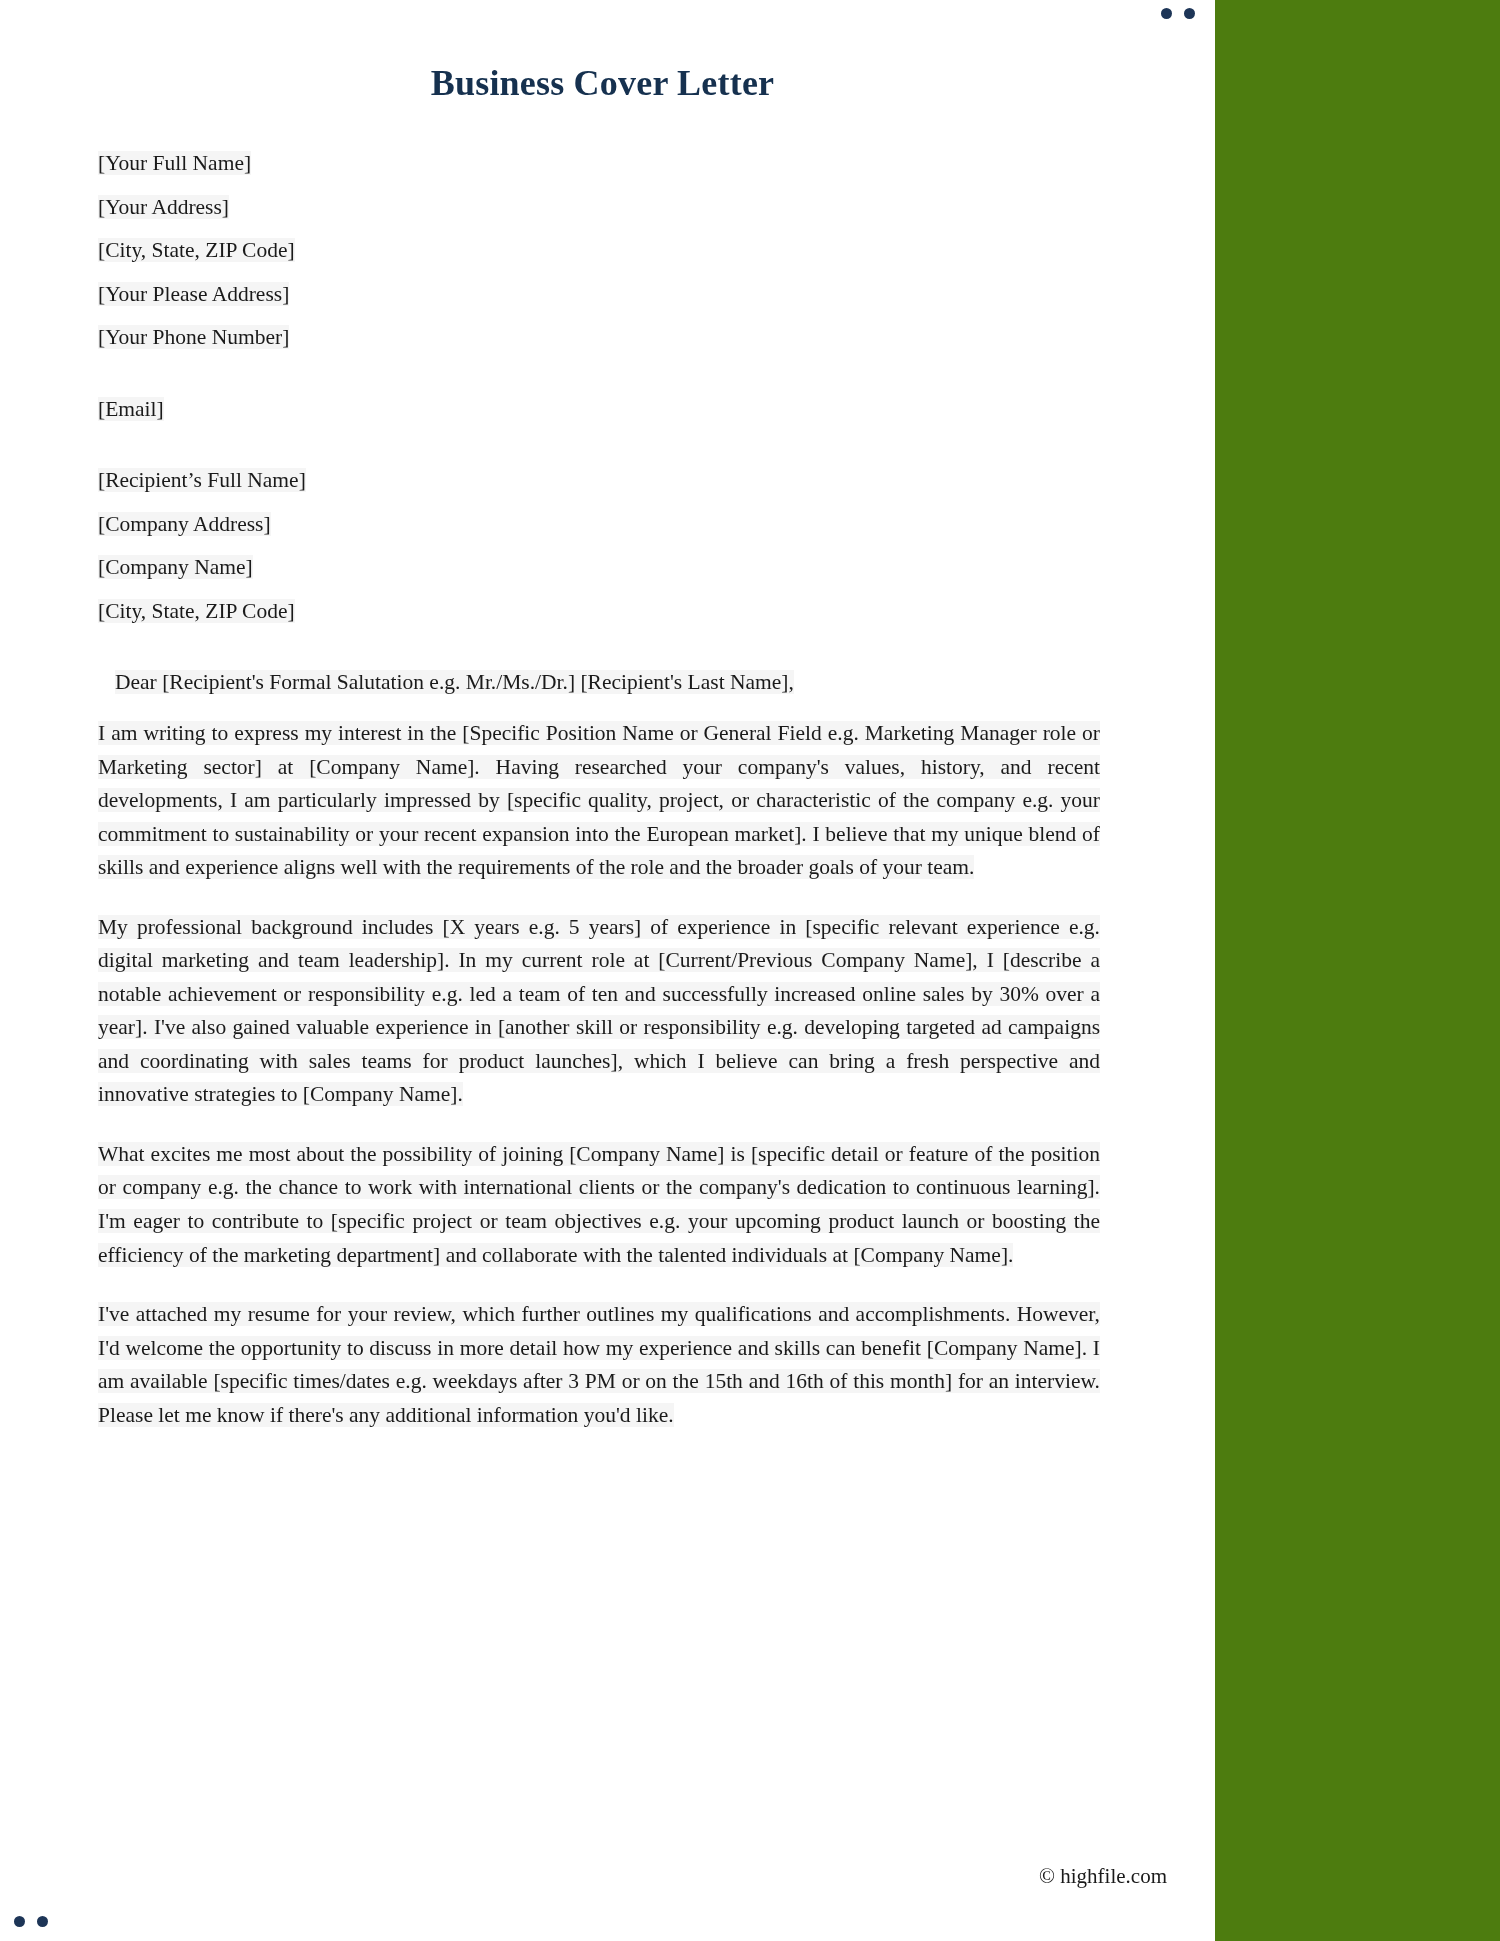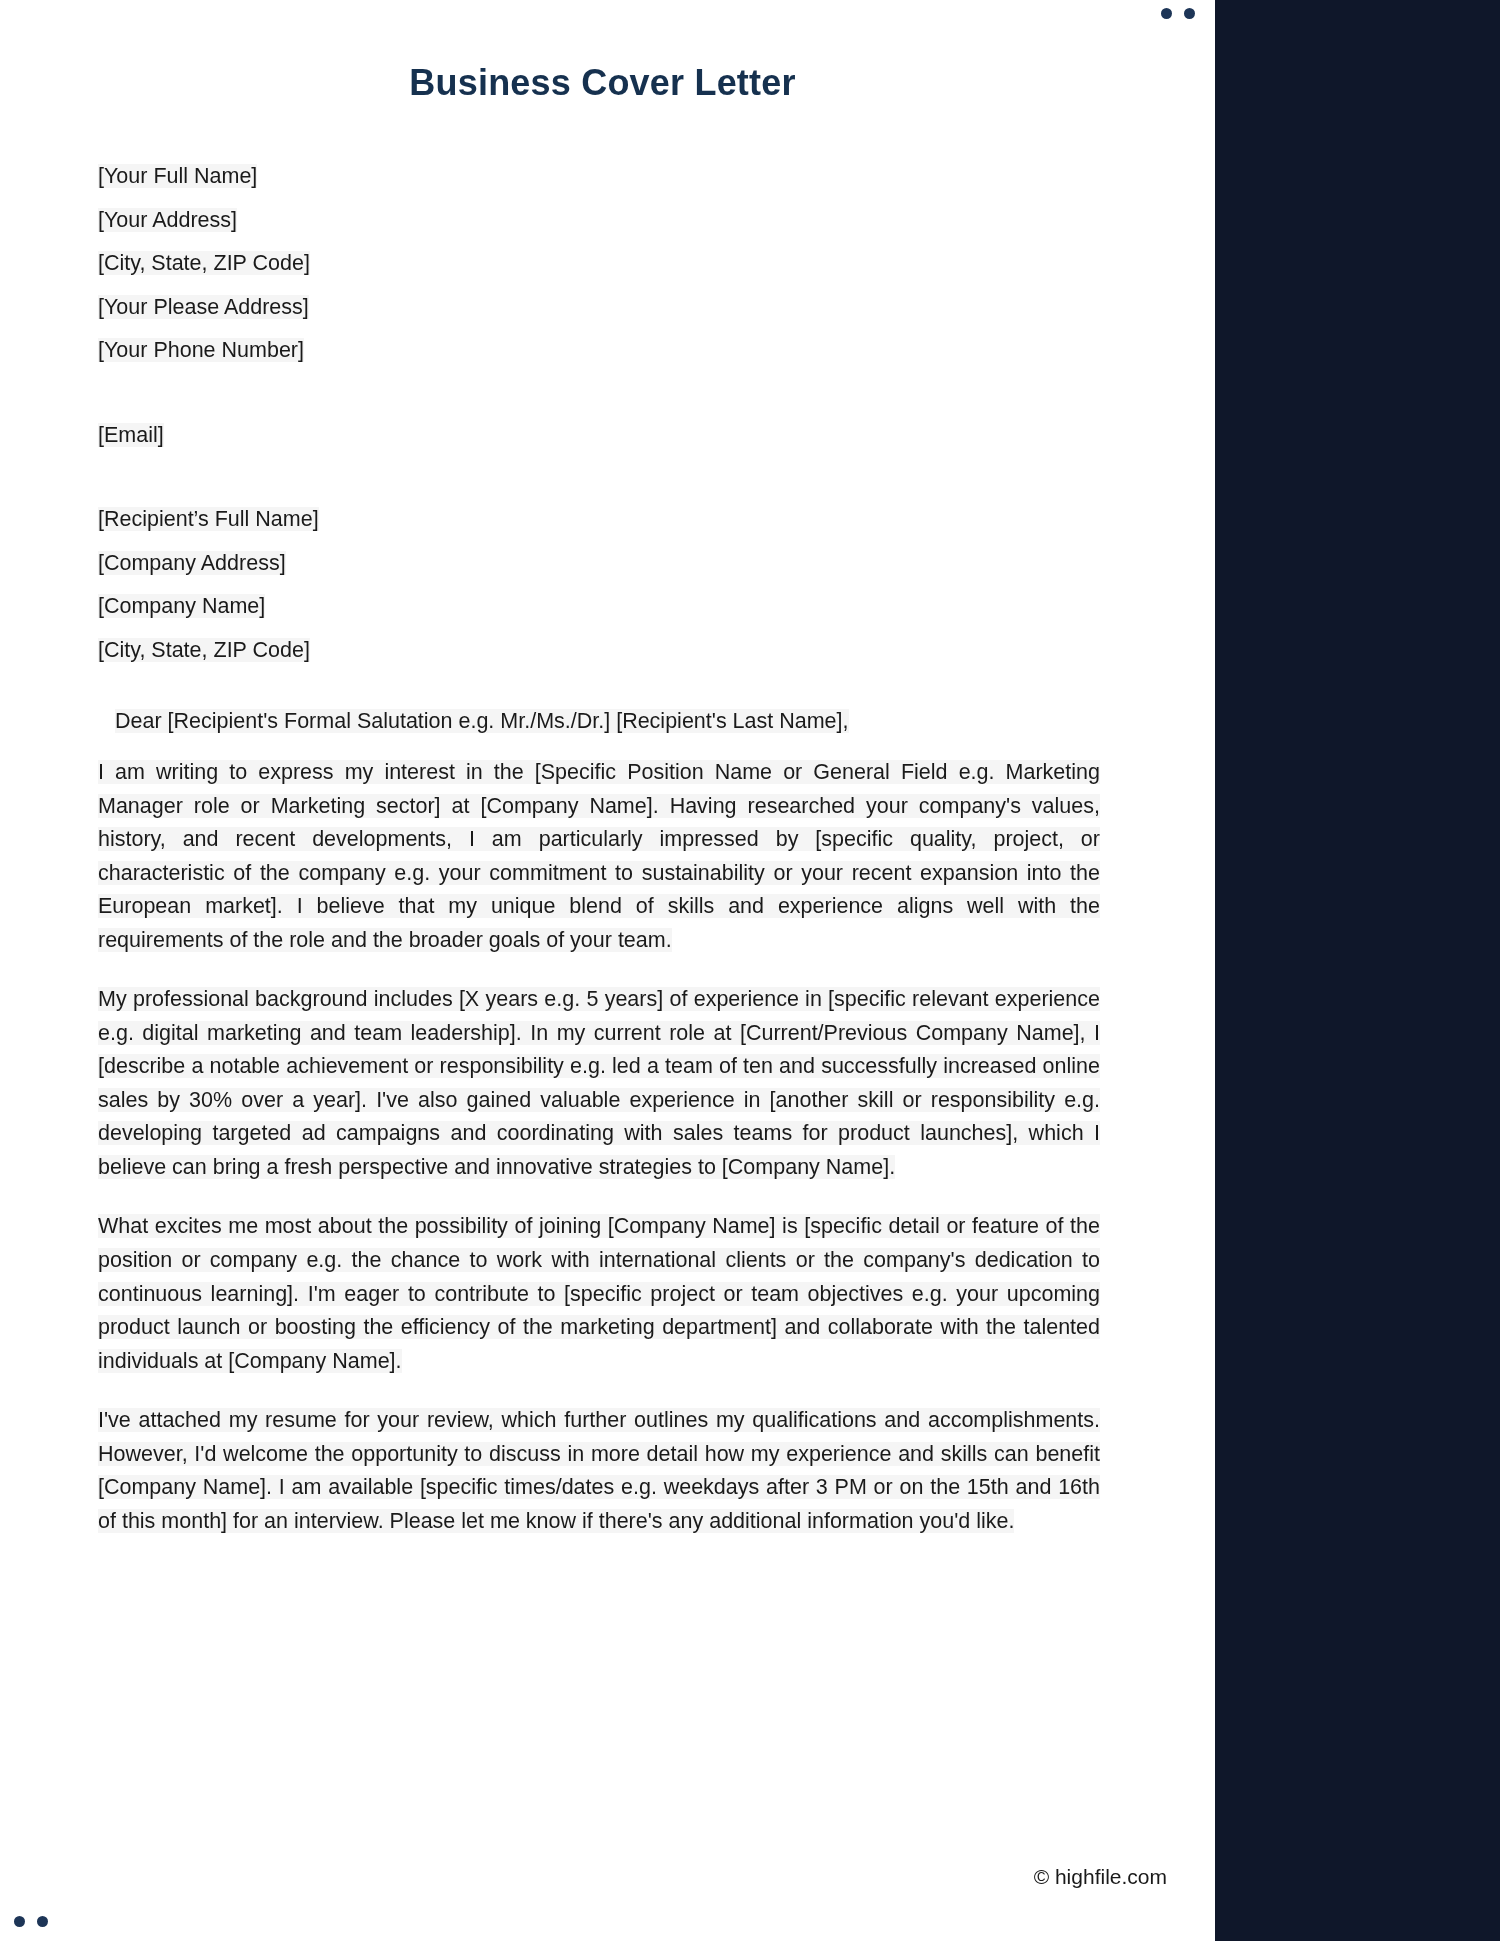--- a/index.html
+++ b/index.html
@@ -4,22 +4,22 @@
 <style>
   html, body {
     margin: 0;
     padding: 0;
     background: #ffffff;
   }
   .page {
     position: relative;
     width: 1500px;
     height: 1941px;
-    background: #0f172a;
-    font-family: Liberation Sans, sans-serif;
+    background: #4d7c0f;
+    font-family: Liberation Serif, serif;
     overflow: hidden;
     box-sizing: border-box;
   }
   
   .sheet {
     position: absolute;
     left: 0;
     top: 0;
     width: 1215px;
     height: 1941px;
@@ -61,21 +61,21 @@
   .body {
     position: absolute;
     left: 98px;
     top: 150px;
     width: 1015px;
     color: #1a1a1a;
     font-size: 21.5px;
     line-height: 1.0;
   }
   .addr-line {
-    margin: 13px 0 16px 0;
+    margin: 0 0 16px 0;
     line-height: 1.28;
   }
   .addr-line span.hl,
   .para span.hl,
   .hl {
     background: #f5f5f5;
   }
   .block-gap {
     height: 28px;
   }

